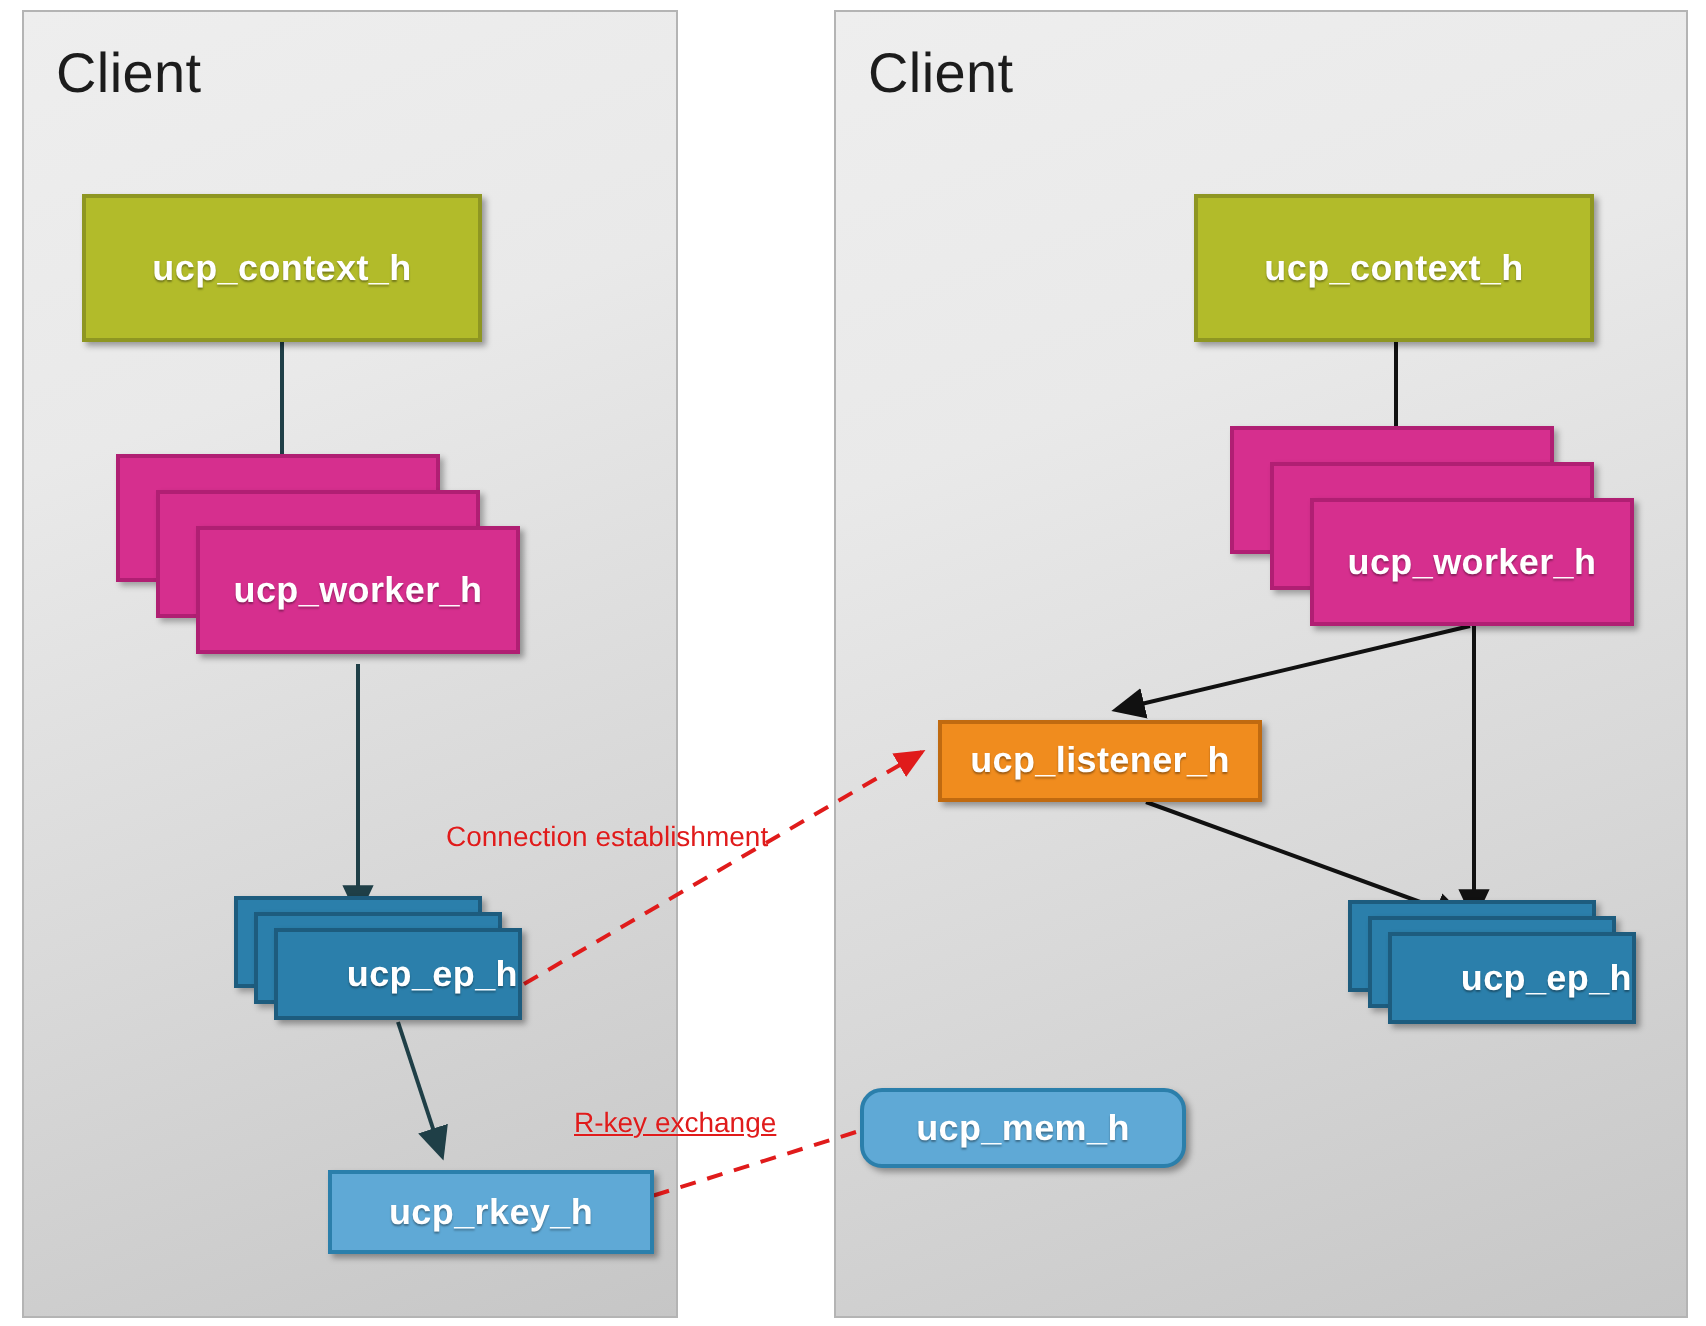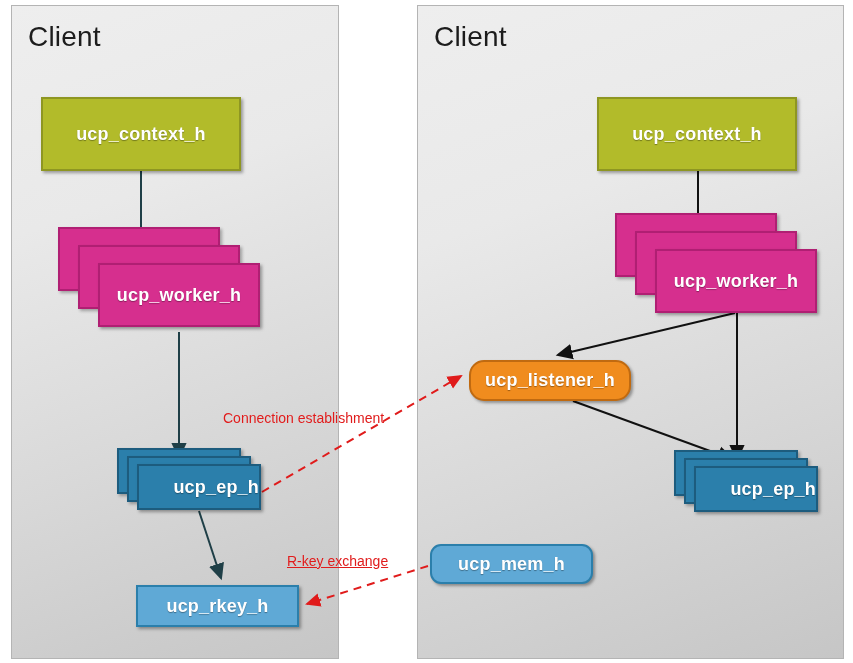--- a/index.html
+++ b/index.html
@@ -63,21 +63,21 @@
     white-space: nowrap;
   }
   .stack-shadow {
     position: absolute;
     box-sizing: border-box;
   }
 
   .c-context { background: #b2bb2a; border: 2px solid #8e9622; }
   .c-worker  { background: #d62f8e; border: 2px solid #b01f73; }
   .c-ep      { background: #2b7fab; border: 2px solid #1d5c7e; justify-content: flex-end; }
-  .c-rkey    { background: #5fa9d6; border: 2px solid #2b7fab; }
+  .c-rkey    { background: #5fa9d6; border: 2px solid #2b7fab; margin-left: 28px; }
   .c-listener{ background: #f08c1e; border: 2px solid #c06a10; }
   .c-mem     { background: #5fa9d6; border: 2px solid #2b7fab; }
 
   .node.shadowed { box-shadow: 2px 2px 3px rgba(0,0,0,0.35); }
 
   
   .annot {
     position: absolute;
     color: #e01b1b;
     font-size: 14px;
@@ -166,21 +166,21 @@
   <div class="node c-context shadowed" style="left:597px; top:97px; width:200px; height:74px;">
     <span>ucp_context_h</span>
   </div>
 
   <div class="stack-shadow c-worker" style="left:615px; top:213px; width:162px; height:64px; box-shadow:2px 2px 3px rgba(0,0,0,0.3);"></div>
   <div class="stack-shadow c-worker" style="left:635px; top:231px; width:162px; height:64px; box-shadow:2px 2px 3px rgba(0,0,0,0.3);"></div>
   <div class="node c-worker shadowed" style="left:655px; top:249px; width:162px; height:64px;">
     <span>ucp_worker_h</span>
   </div>
 
-  <div class="node c-listener shadowed" style="left:469px; top:360px; width:162px; height:41px;border-radius:15px;">
+  <div class="node c-listener shadowed" style="left:469px; top:360px; width:162px; height:41px;">
     <span>ucp_listener_h</span>
   </div>
 
   <div class="stack-shadow c-ep" style="left:674px; top:450px; width:124px; height:46px; box-shadow:2px 2px 3px rgba(0,0,0,0.3);"></div>
   <div class="stack-shadow c-ep" style="left:684px; top:458px; width:124px; height:46px; box-shadow:2px 2px 3px rgba(0,0,0,0.3);"></div>
   <div class="node c-ep shadowed" style="left:694px; top:466px; width:124px; height:46px;">
     <span>ucp_ep_h</span>
   </div>
 
   <div class="node c-mem shadowed" style="left:430px; top:544px; width:163px; height:40px;border-radius:11px;">

